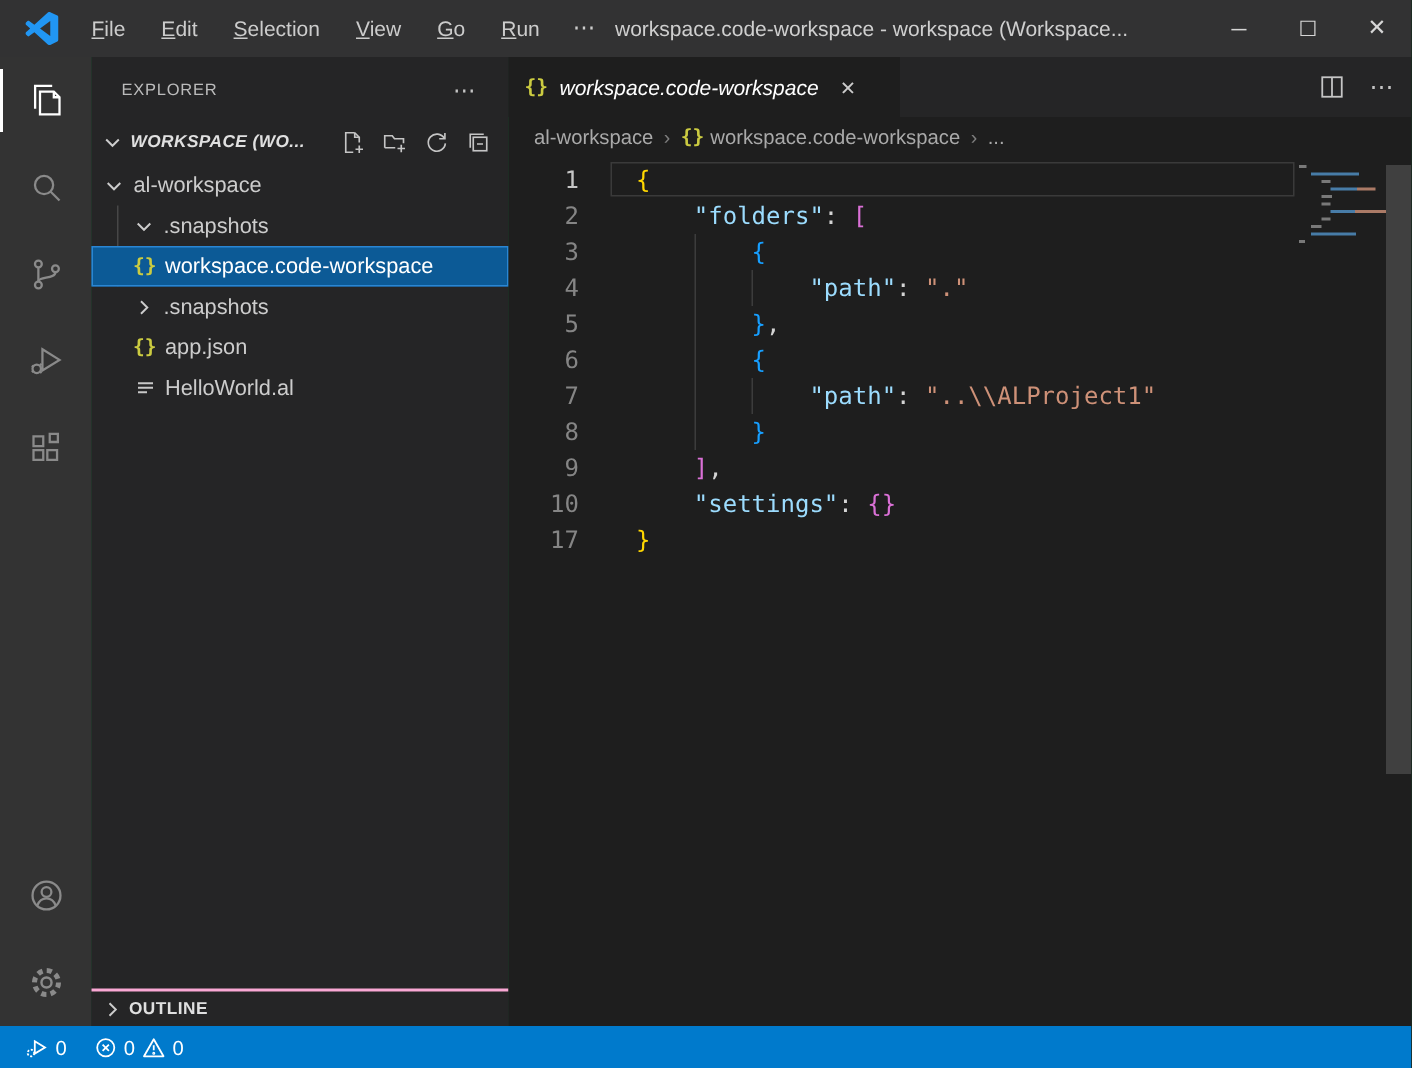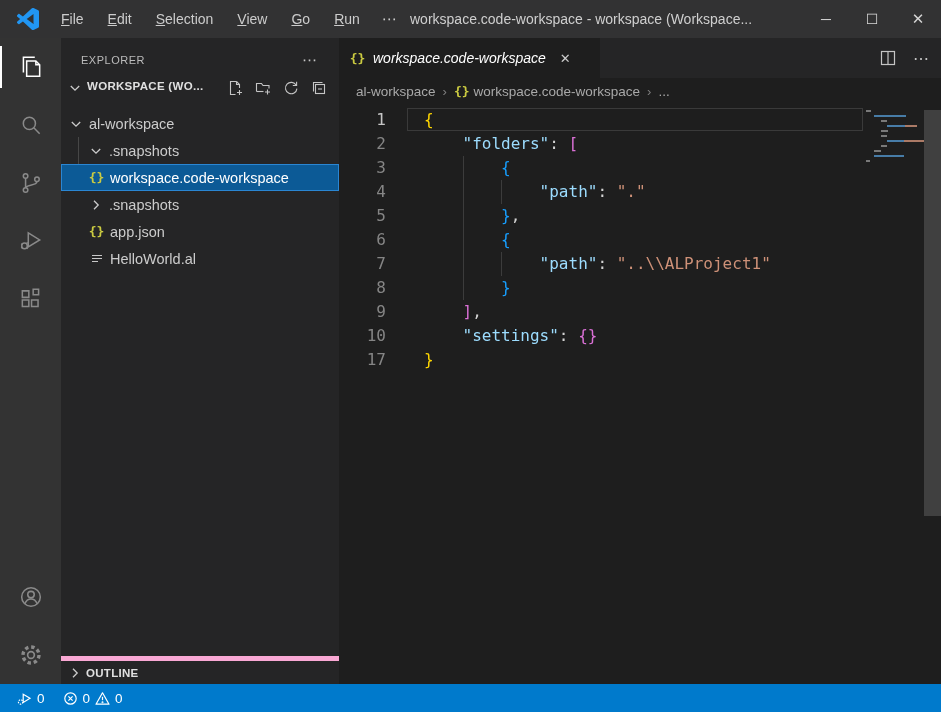--- a/index.html
+++ b/index.html
@@ -23,40 +23,40 @@
   .ab-item.active::before{content:"";position:absolute;left:0;top:8px;bottom:8px;width:2px;background:#ffffff;}
   .ab-item svg{stroke:#8a8a8a;fill:none;stroke-width:1.4;}
   .ab-item.active svg{stroke:#ffffff;}
   .ab-spacer{flex:1;}
 
   
   .sidebar{position:absolute;left:61px;top:38px;width:278px;height:646px;background:#252526;color:#cccccc;}
   .sb-titlerow{position:absolute;left:0;top:10px;width:100%;height:24px;display:flex;align-items:center;}
   .sb-title{margin-left:20px;font-size:11px;letter-spacing:.5px;color:#bbbbbb;}
   .sb-title-more{position:absolute;right:22px;color:#c5c5c5;font-size:15px;}
-  .section-header{position:absolute;left:0;top:42px;width:100%;height:30px;display:flex;}
+  .section-header{position:absolute;left:0;top:42px;width:100%;height:30px;display:flex;align-items:center;font-style:italic;}
   .section-label{font-weight:bold;font-size:11.5px;color:#e0e0e0;margin-left:4px;letter-spacing:.3px;}
   .section-actions{position:absolute;right:12px;display:flex;gap:12px;align-items:center;}
   .sic{width:16px;height:16px;}
   .sic path,.sic rect,.sic circle{stroke:#c5c5c5;fill:none;stroke-width:1.1;}
   .chev{width:16px;height:16px;margin-left:6px;flex:0 0 auto;}
   .chev path{stroke:#cccccc;fill:none;stroke-width:1.3;}
 
   .tree{position:absolute;left:0;top:72px;width:100%;}
   .tree-row{height:27px;display:flex;align-items:center;font-size:14.5px;color:#cccccc;position:relative;}
   .tree-row .chev{margin-left:0;}
   .lvl0{padding-left:7px;}
   .lvl1{padding-left:27px;}
   .tree-row .label{margin-left:5px;white-space:nowrap;}
   .tree-row.selected{background:var(--selection);color:#ffffff;outline:1px solid #2a86d3;outline-offset:-1px;}
   .json-ic{font-size:13px;font-weight:bold;color:var(--json_icon);width:17px;text-align:center;flex:0 0 auto;font-family:"DejaVu Sans Mono",monospace;}
   .file-ic{width:16px;height:16px;flex:0 0 auto;margin-left:1px;}
   .file-ic path{stroke:#c8c8c8;fill:none;stroke-width:1.2;}
   .indent-guide{position:absolute;left:17px;top:27px;height:54px;width:1px;background:#474747;}
-  .outline-header{position:absolute;left:0;bottom:0;width:100%;height:23px;background:#252526;border-top:5px solid #f9a8d4;display:flex;align-items:center;margin-top:28px;}
+  .outline-header{position:absolute;left:0;bottom:0;width:100%;height:23px;background:#252526;border-top:2px solid #f9a8d4;display:flex;align-items:center;margin-top:28px;}
   .outline-label{font-weight:bold;font-size:11.5px;color:#e0e0e0;margin-left:3px;letter-spacing:.3px;}
 
   
   .editor{position:absolute;left:339px;top:38px;width:602px;height:646px;background:#1e1e1e;}
   .tabbar{position:absolute;left:0;top:0;width:100%;height:40px;background:#252526;display:flex;}
   .tab{width:261px;height:40px;background:#1e1e1e;display:flex;align-items:center;padding:0 10px;box-sizing:border-box;}
   .tab-label{font-size:14px;font-style:italic;color:#ffffff;margin-left:7px;white-space:nowrap;}
   .tab-close{margin-left:14px;color:#cccccc;font-size:13px;}
   .editor-actions{position:absolute;right:12px;top:0;height:40px;display:flex;align-items:center;gap:16px;}
   .editor-actions svg rect,.editor-actions svg path{stroke:#c5c5c5;fill:none;stroke-width:1.2;}

